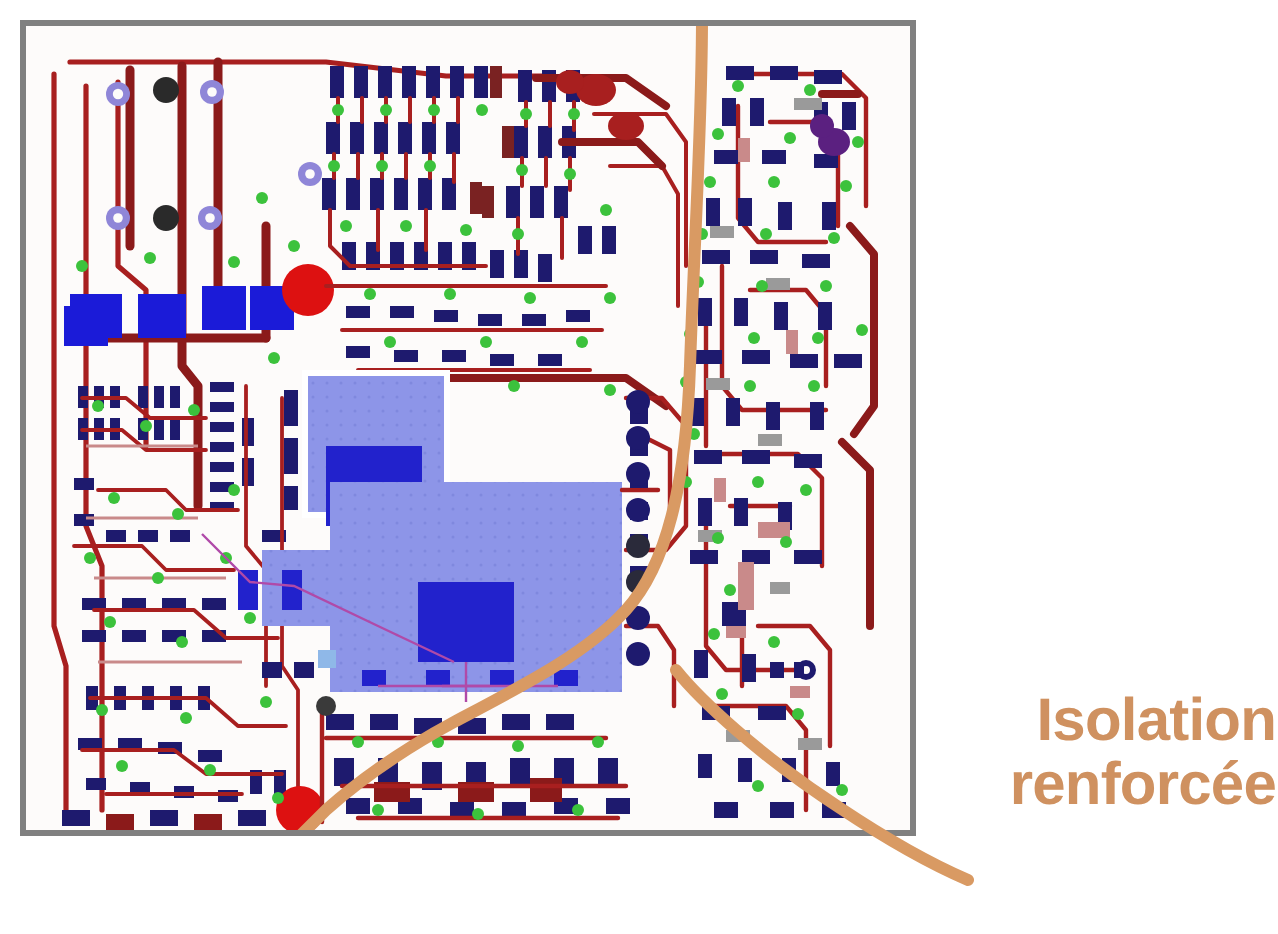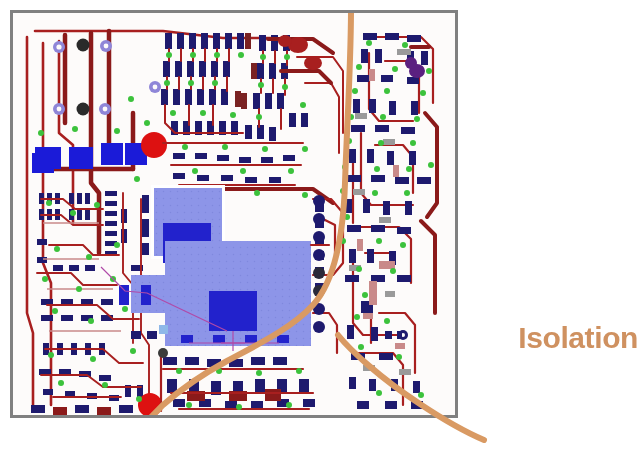--- a/index.html
+++ b/index.html
@@ -28,21 +28,21 @@
   }
   #pcb-canvas {
     position: absolute;
     left: 0; top: 0;
     width: 442px; height: 402px;
     display: block;
   }
   
   #isolation-callout {
     position: absolute;
-    left: 470px; top: 322px;
+    left: 470px; top: 345px;
     width: 168px;
     text-align: right;
     line-height: 1.06;
     color: #cf9160;
     font-weight: bold;
     font-size: 30px;
     letter-spacing: -0.4px;
     font-family: "Liberation Sans", sans-serif;
     white-space: nowrap;
   }
@@ -597,15 +597,16 @@
       <path d="M320 -4 C 320 50, 316 110, 314 170 C 312 230, 302 270, 282 292 C 262 314, 230 330, 196 348 C 170 362, 150 376, 132 392 L 120 404" fill="none" stroke="#d99a63" stroke-width="6" stroke-linecap="round" transform="translate(18,0)"></path>
     </svg>
   </div>
 
   <svg id="leader-svg" viewBox="0 0 639 467">
     <path d="M338 335 C 350 350, 380 378, 420 404 C 450 424, 470 434, 484 440" fill="none" stroke="#d99a63" stroke-width="6" stroke-linecap="round"></path>
   </svg>
 
   <div id="isolation-callout">
     <span class="ln">Isolation</span>
+    <span class="ln">renforcée</span>
   </div>
 
 </div>
 
 </body></html>

